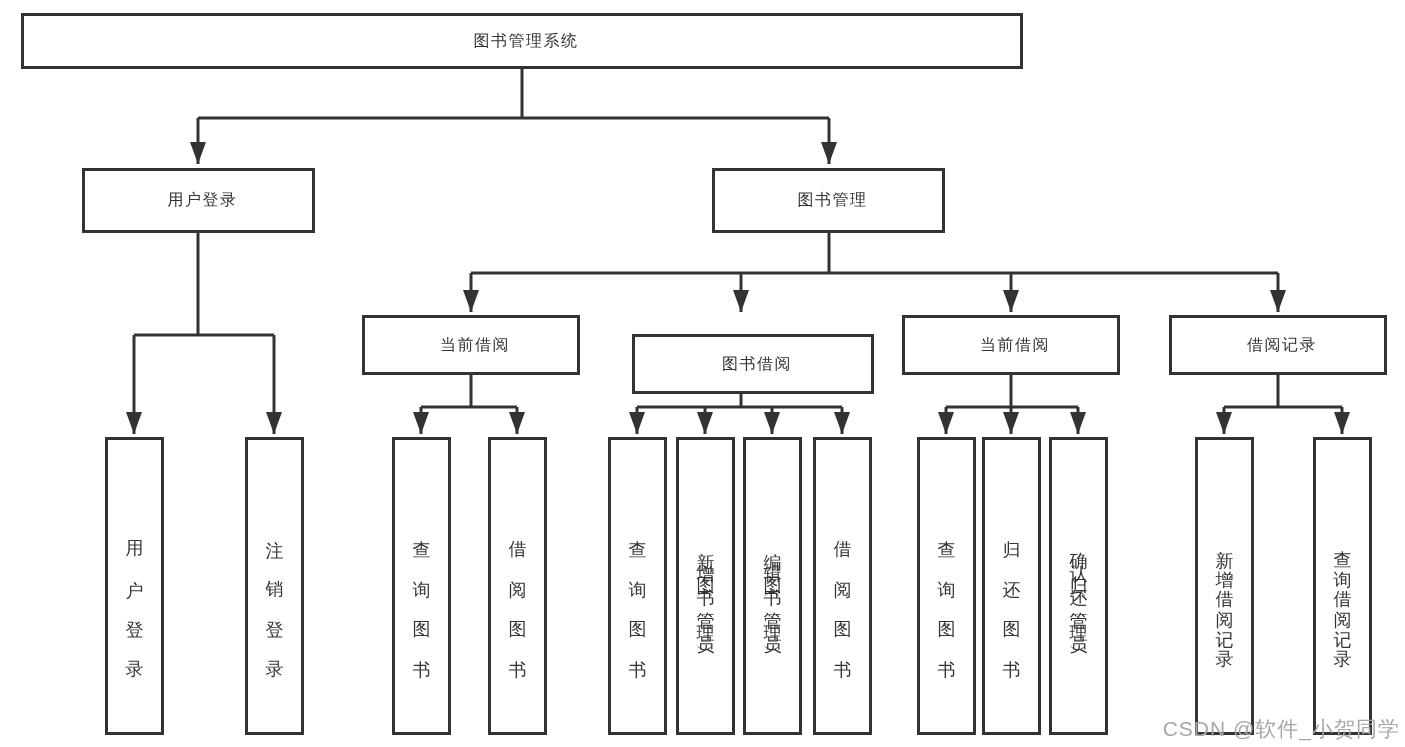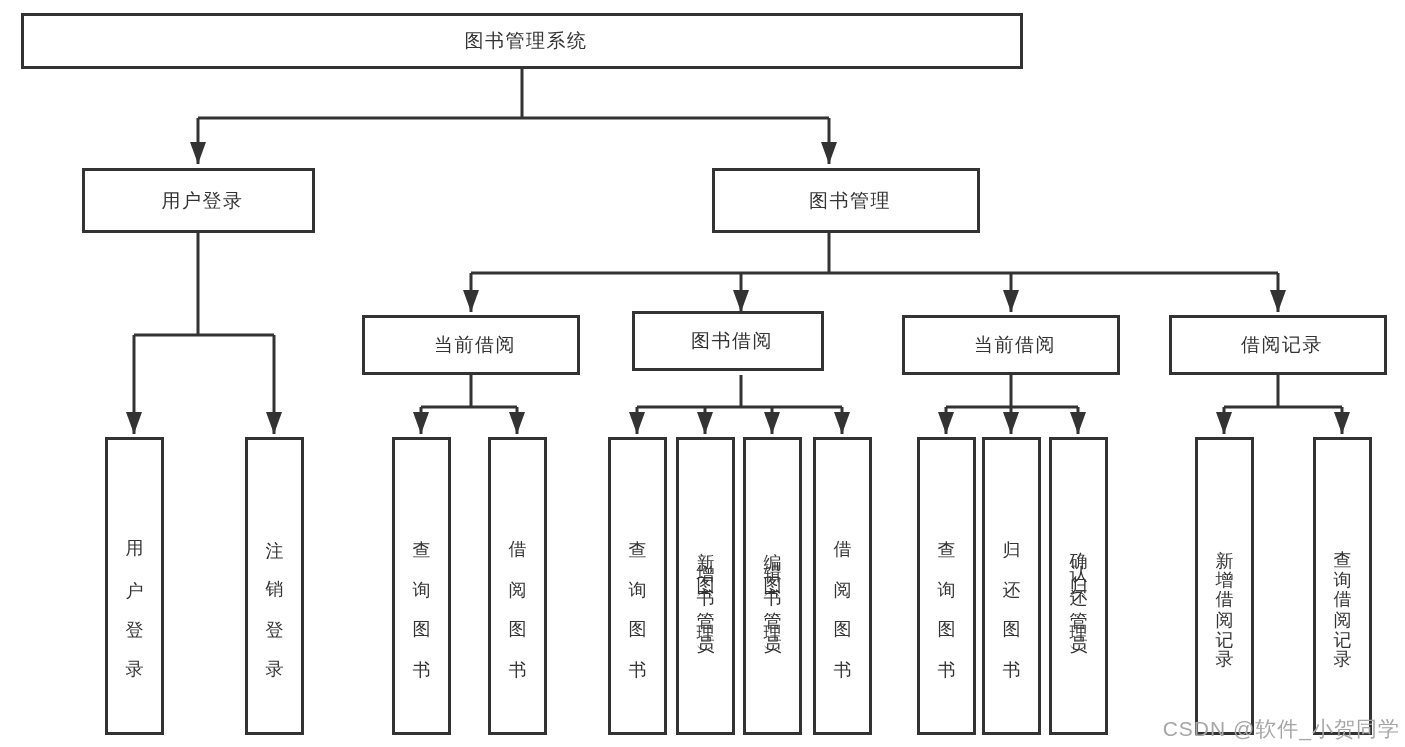--- a/index.html
+++ b/index.html
@@ -18,21 +18,21 @@
     position: absolute;
     box-sizing: border-box;
     background: #ffffff;
     border: 3px solid var(--line, #333333);
     color: var(--text, #333333);
     display: flex;
     align-items: center;
     justify-content: center;
     z-index: 2;
   }
-  .hbox { font-size: 19px; letter-spacing: 1.5px; white-space: nowrap; padding-left: 8px; }
+  .hbox { font-size: 16px; letter-spacing: 1.5px; white-space: nowrap; padding-left: 8px; }
   .vbox {
     writing-mode: vertical-rl;
     text-orientation: mixed;
     font-size: 18px;
     letter-spacing: var(--ls, 20px);
   }
   .vbox .lbl { margin-top: var(--ls, 20px); }
   .sp-wide  { --ls: 40px; }
   .sp-mid   { --ls: 20px; }
   .sp-tight { --ls: 12px; }
@@ -89,24 +89,24 @@
     <path class="wire" d="M1078,407 V434" marker-end="url(#ah)"></path>
 
     <path class="wire" d="M1278,375 V407 M1224,407 H1342"></path>
     <path class="wire" d="M1224,407 V434" marker-end="url(#ah)"></path>
     <path class="wire" d="M1342,407 V434" marker-end="url(#ah)"></path>
   </svg>
 
   <div class="node hbox" style="left:21px; top:13px; width:1002px; height:56px;">图书管理系统</div>
 
   <div class="node hbox" style="left:82px; top:168px; width:233px; height:65px;">用户登录</div>
-  <div class="node hbox" style="left:712px; top:168px; width:268px; height:65px;">图书管理</div>
+  <div class="node hbox" style="left:712px; top:168px; width:233px; height:65px;">图书管理</div>
 
   <div class="node hbox" style="left:362px; top:315px; width:218px; height:60px;">当前借阅</div>
-  <div class="node hbox" style="left:632px; top:311px; width:192px; height:60px;">图书借阅</div>
+  <div class="node hbox" style="left:632px; top:334px; width:242px; height:60px;">图书借阅</div>
   <div class="node hbox" style="left:902px; top:315px; width:218px; height:60px;">当前借阅</div>
   <div class="node hbox" style="left:1169px; top:315px; width:218px; height:60px;">借阅记录</div>
 
   <div class="node vbox sp-wide" style="left:105px; top:437px; width:59px; height:298px;">
     <span class="lbl">用户登录</span>
   </div>
   <div class="node vbox sp-wide" style="left:245px; top:437px; width:59px; height:298px;">
     <span class="lbl">注销登录</span>
   </div>
 

